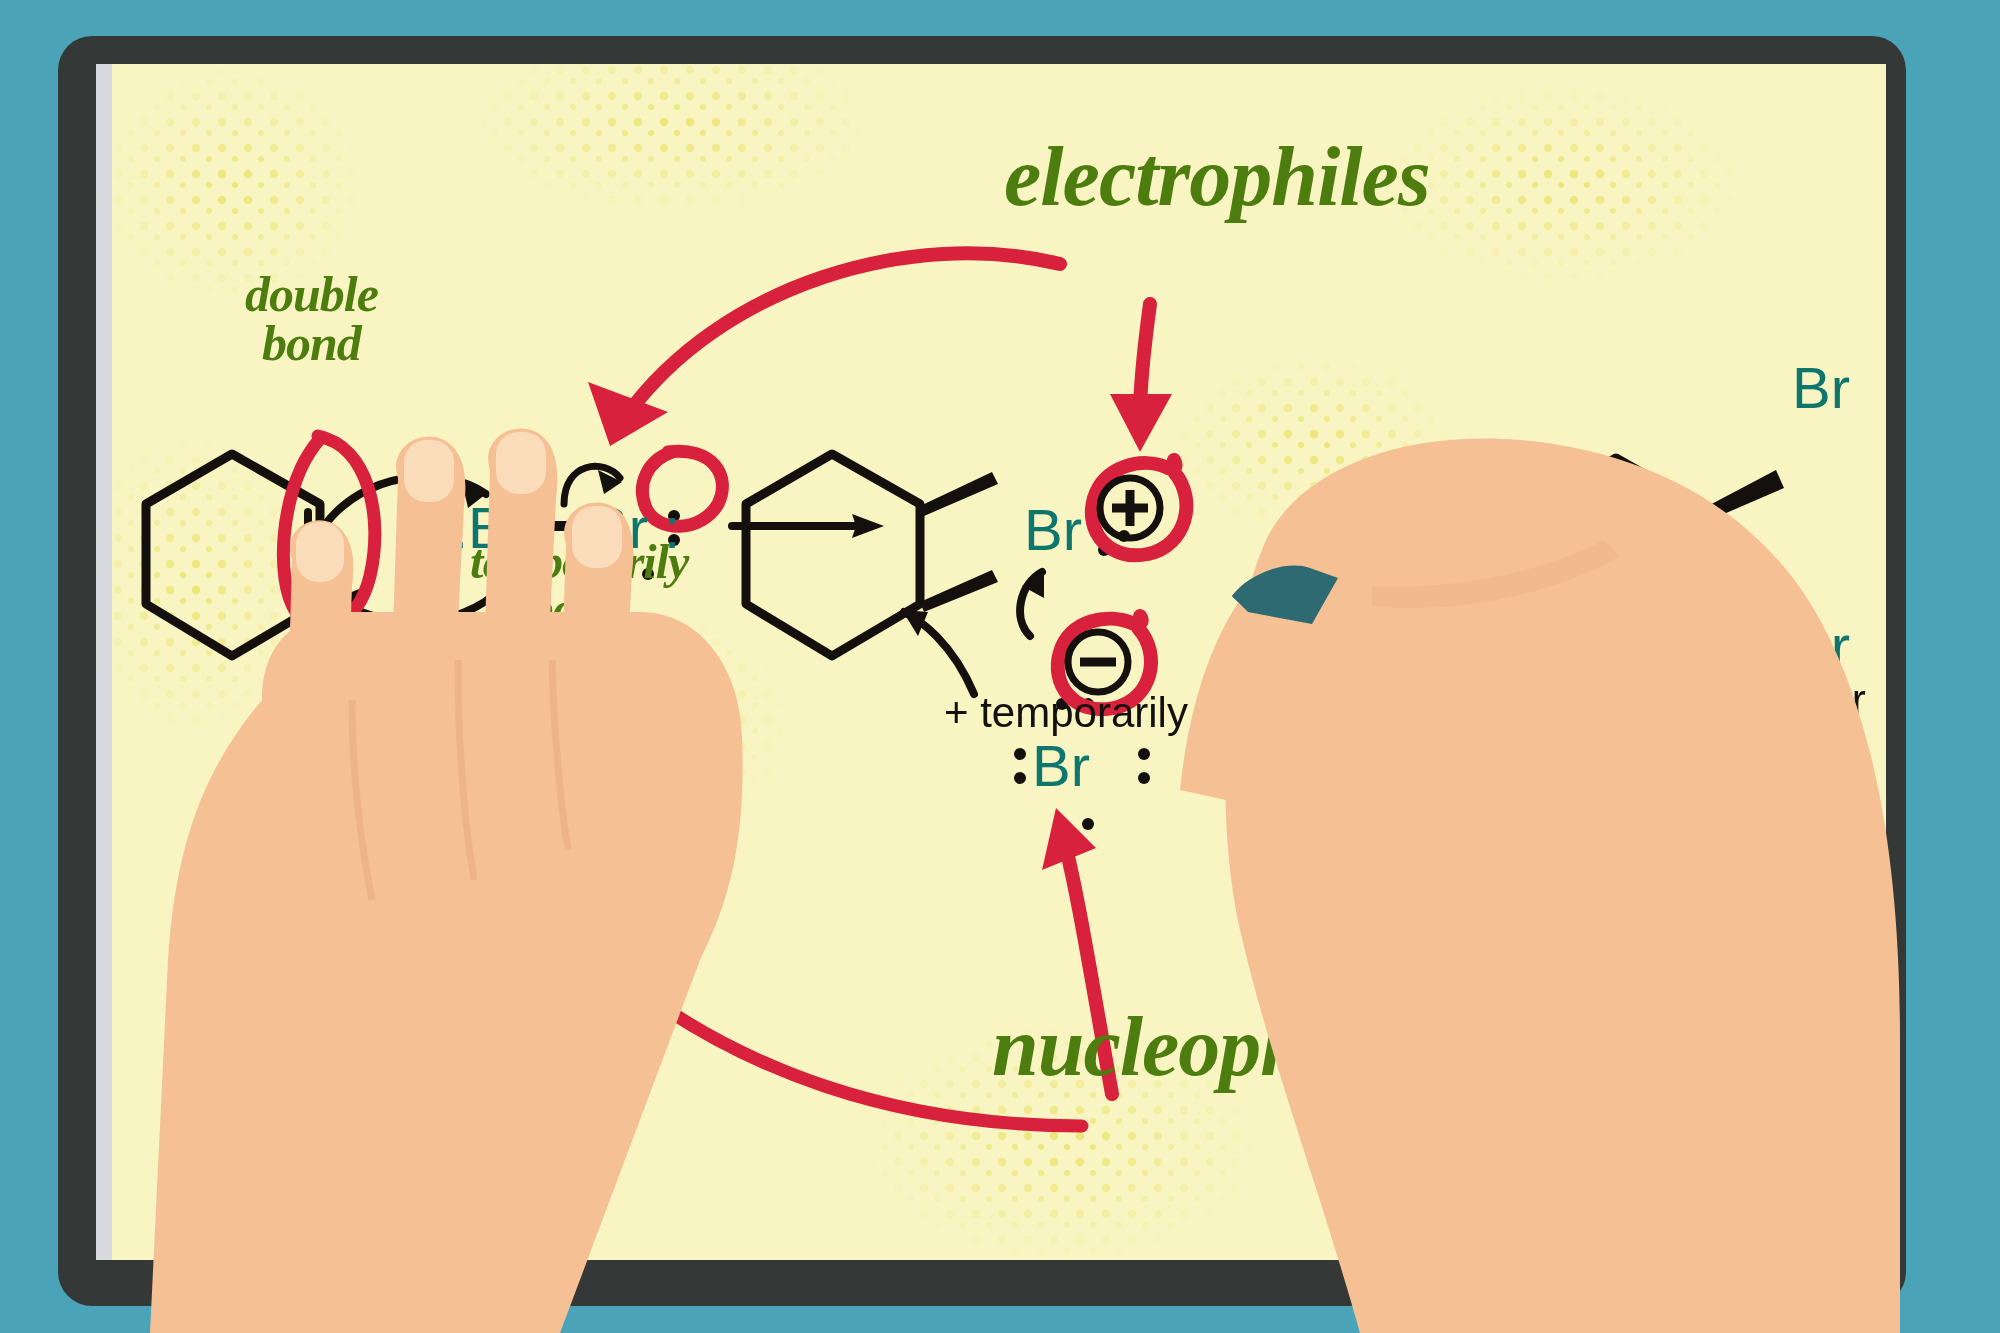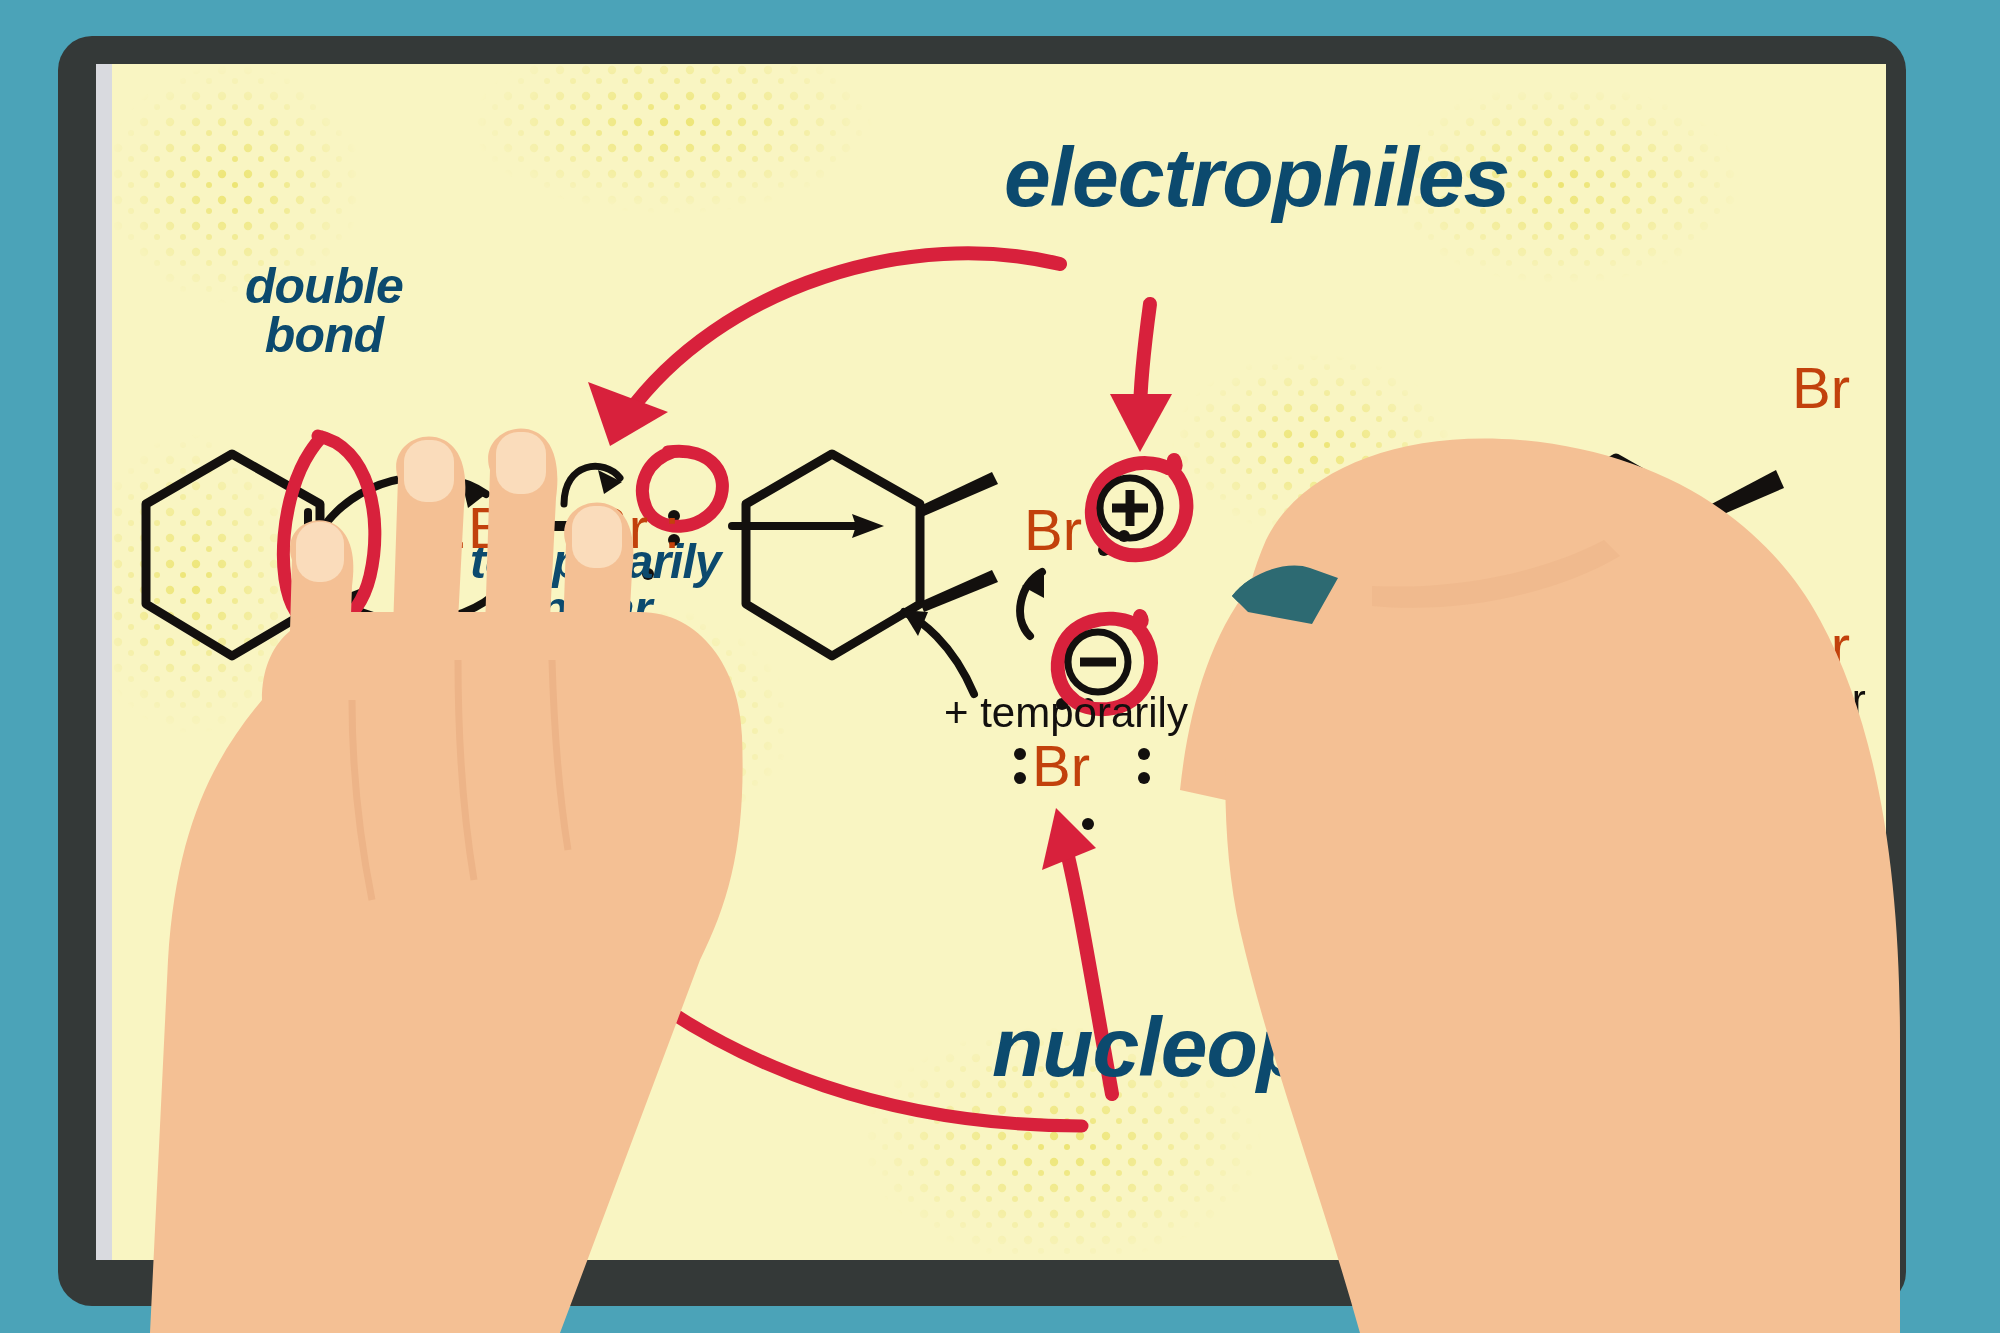--- a/index.html
+++ b/index.html
@@ -33,22 +33,22 @@
     left: 112px; top: 64px;
     width: 1774px; height: 1196px;
     background: #f9f5c2;
     overflow: hidden;
   }
   .screen-clip { position:absolute; inset:0; overflow:hidden; }
 
   
   .hand-label {
     position: absolute;
-    color: #0c4a6e;
-    font-family: Liberation Sans, sans-serif;
+    color: #4d7c0f;
+    font-family: Liberation Serif, serif;
     font-style: italic;
     font-weight: 700;
     line-height: .98;
     white-space: pre;
     letter-spacing: -1px;
   }
   #label-electrophiles { left: 1004px; top: 132px; font-size: 84px; }
   #label-nucleophiles  { left: 992px;  top: 1002px; font-size: 84px; }
   #label-double-bond   { left: 243px;  top: 272px; font-size: 50px; text-align:center; }
   #label-temp-polar    { left: 470px;  top: 534px; font-size: 48px; text-align:center; }
@@ -56,21 +56,21 @@
   .black-label {
     position: absolute;
     color: #13100e;
     font-family: "Liberation Sans", sans-serif;
     font-size: 42px;
     white-space: pre;
   }
 
   .atom {
     position: absolute;
-    color: #c2410c;
+    color: #0f766e;
     font-family: "Liberation Sans", sans-serif;
     font-weight: 500;
     white-space: pre;
   }
 
   
   svg.layer { position: absolute; left:0; top:0; overflow: visible; }
 
   
   .hand-layer { position: absolute; left: 0; top: 0; pointer-events: none; }
@@ -250,21 +250,21 @@
       <svg class="layer" width="1774" height="1196">
         <g stroke="#13100e" fill="none" stroke-width="7">
           <circle cx="1018" cy="444" r="30"></circle>
           <line x1="1000" y1="444" x2="1036" y2="444" stroke-width="9"></line>
           <line x1="1018" y1="426" x2="1018" y2="462" stroke-width="9"></line>
           <circle cx="986" cy="598" r="30"></circle>
           <line x1="968" y1="598" x2="1004" y2="598" stroke-width="9"></line>
         </g>
       </svg>
 
-      <div class="hand-label" id="label-double-bond" style="left:133px; top:198px;">double
+      <div class="hand-label" id="label-double-bond" style="left:133px; top:206px;">double
 bond</div>
 
       <div class="hand-label" id="label-temp-polar" style="left:358px; top:474px;">temporarily
 polar</div>
 
       <div class="hand-label" id="label-electrophiles" style="left:892px; top:72px;">electrophiles</div>
 
       <div class="hand-label" id="label-nucleophiles" style="left:880px; top:942px;">nucleophiles</div>
 
       <div class="atom" style="left:340px; top:430px; font-size:58px;">:Br</div>

